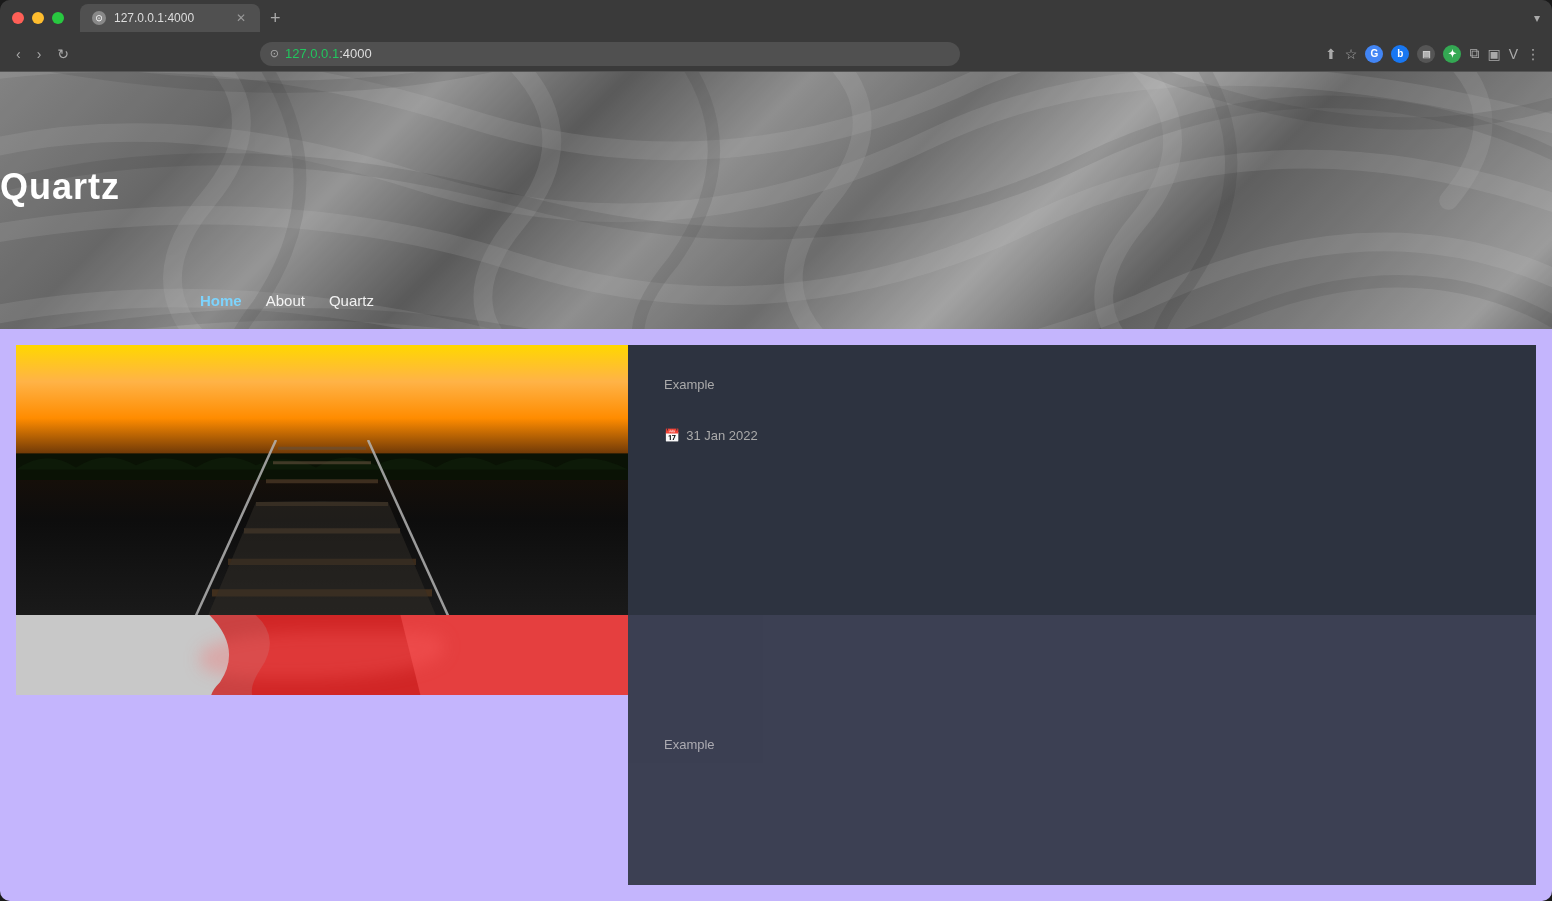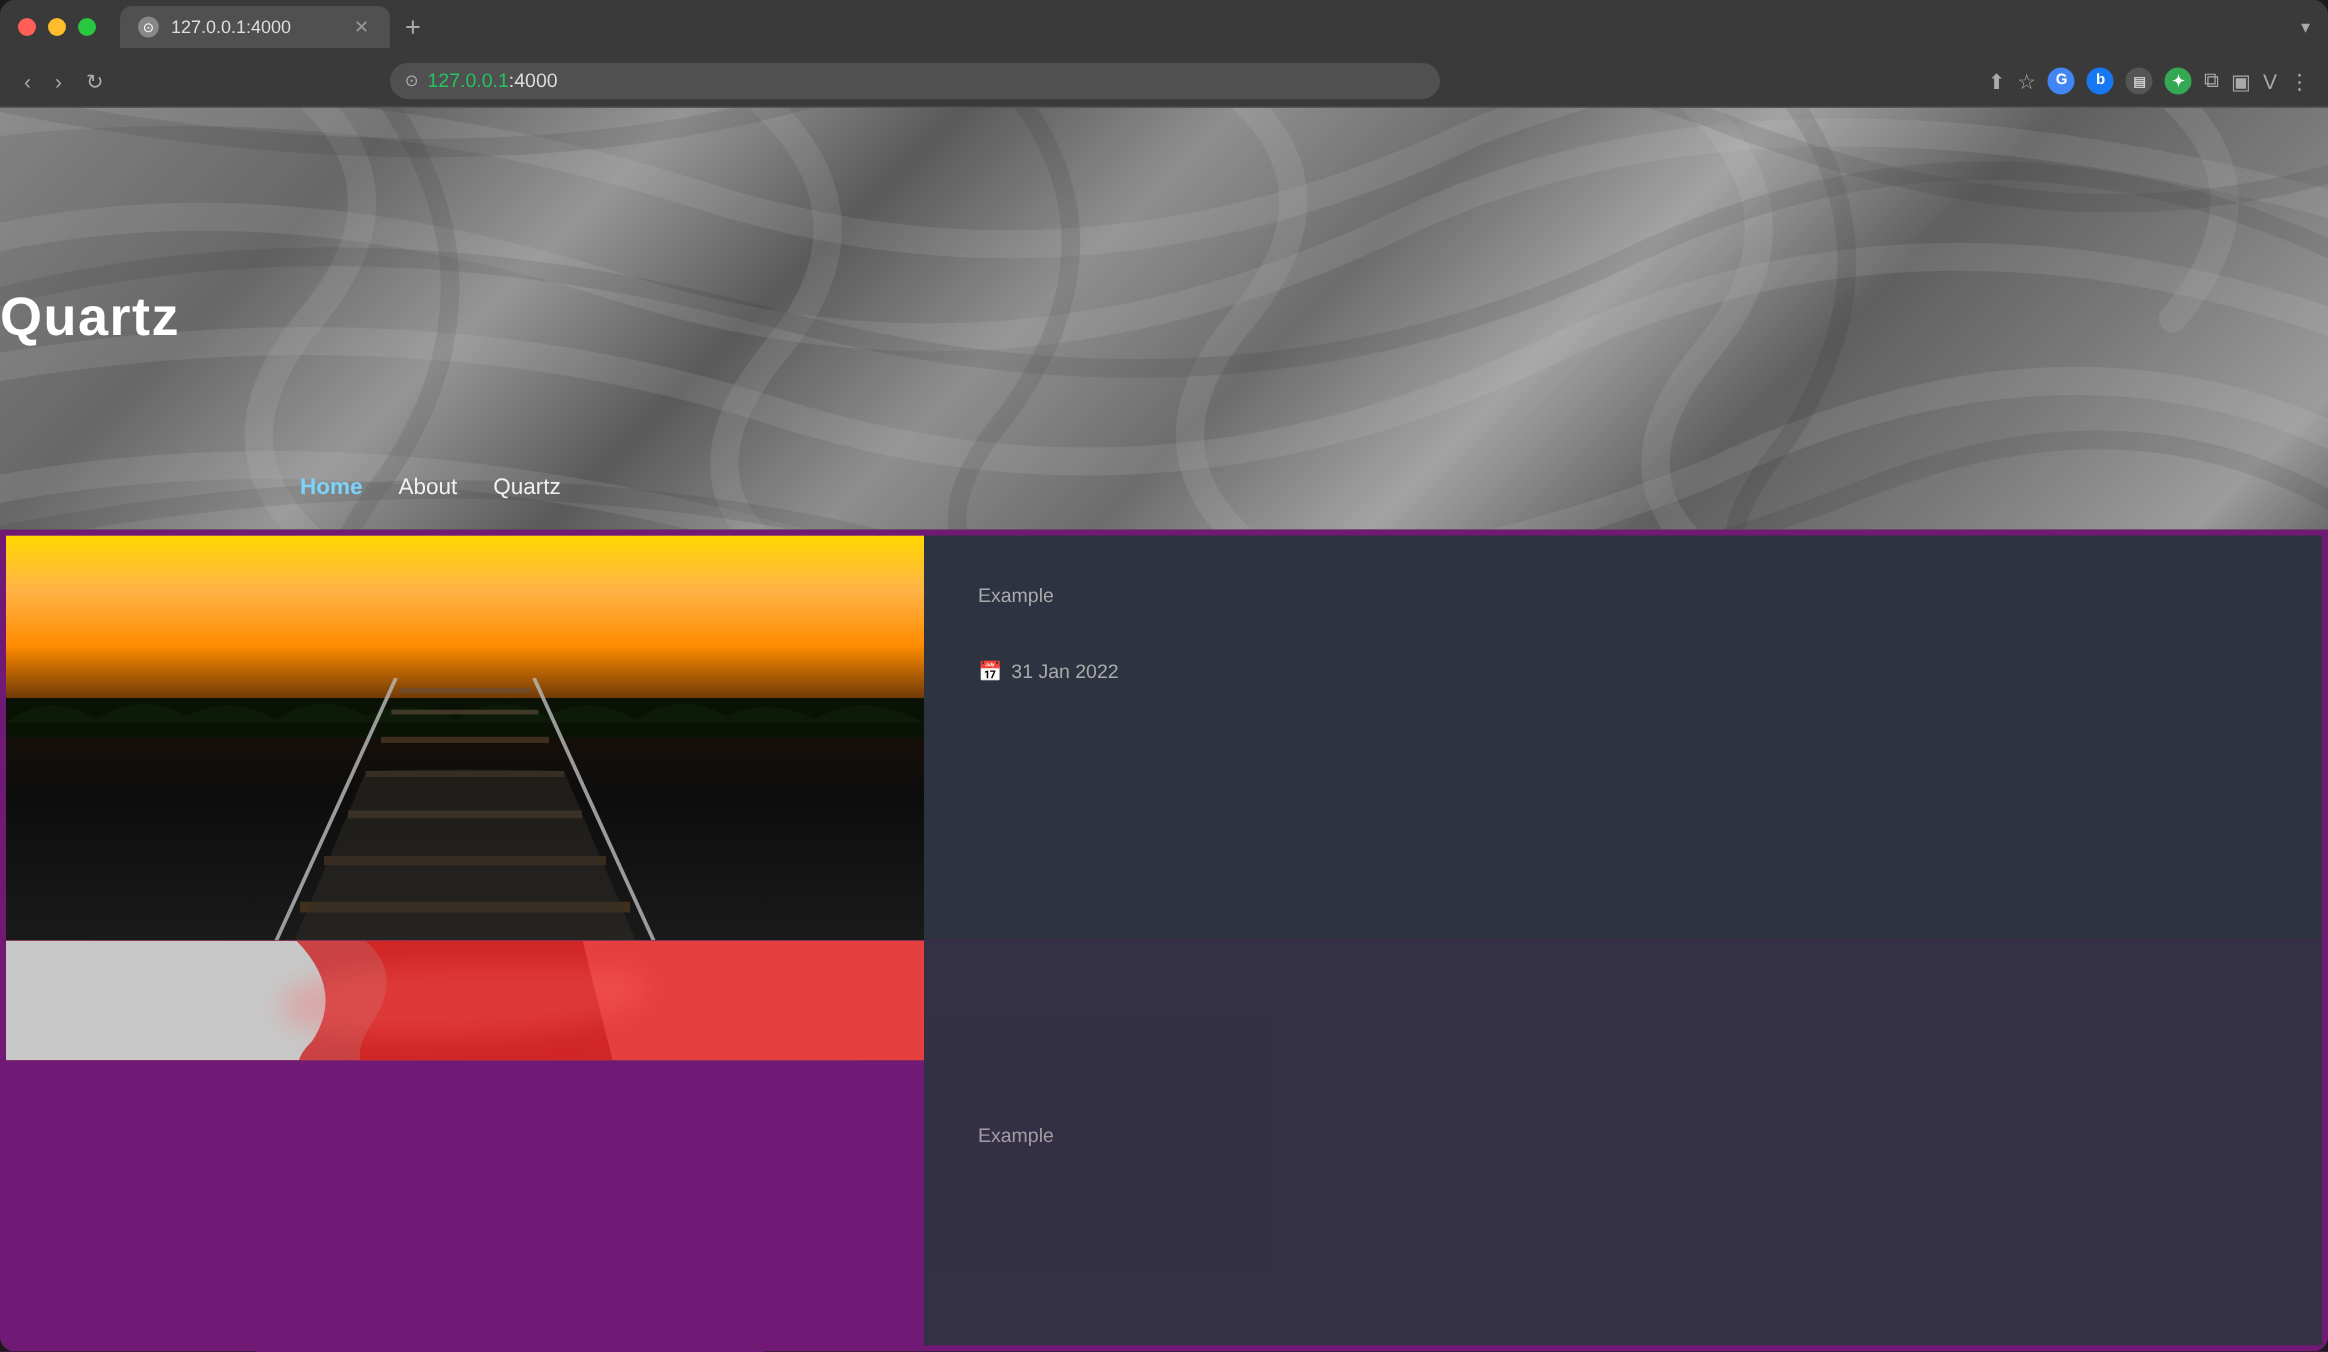--- a/index.html
+++ b/index.html
@@ -72,21 +72,21 @@
 
     .hero-overlay { position: absolute; inset: 0; background: rgba(0,0,0,0.15); }
     .hero-content { position: relative; z-index: 2; text-align: left; padding-bottom: 60px; }
     .hero-title { color: #fff; font-size: 36px; font-weight: 700; margin-bottom: 8px; letter-spacing: 1px; }
     .hero-subtitle { color: rgba(255,255,255,0.9); font-size: 16px; font-style: italic; }
     .hero-nav { position: relative; z-index: 2; display: flex; gap: 24px; padding: 16px 0 20px 200px; }
     .hero-nav-item { color: rgba(255,255,255,0.9); font-size: 15px; font-weight: 500; cursor: pointer; text-decoration: none; }
     .hero-nav-item.active { color: #7dd3fc; font-weight: 600; }
 
     
-    .main-content { background: #701a75; flex: 1; padding: 4px; }
+    .main-content { background: #c4b5fd; flex: 1; padding: 16px; }
 
     
     .post-card { display: flex; min-height: 270px; }
     .post-image { width: 612px; flex-shrink: 0; overflow: hidden; position: relative; }
 
     
     .railway-img {
       width: 100%;
       height: 100%;
       background: linear-gradient(to bottom,

